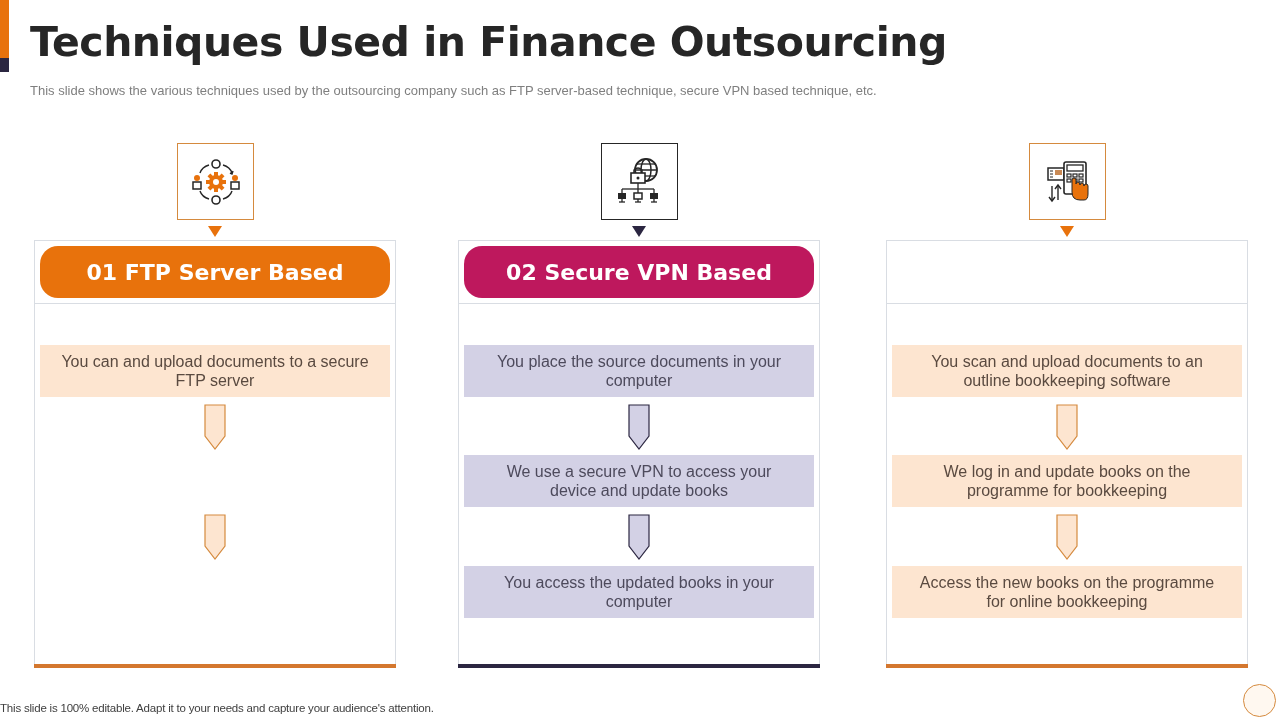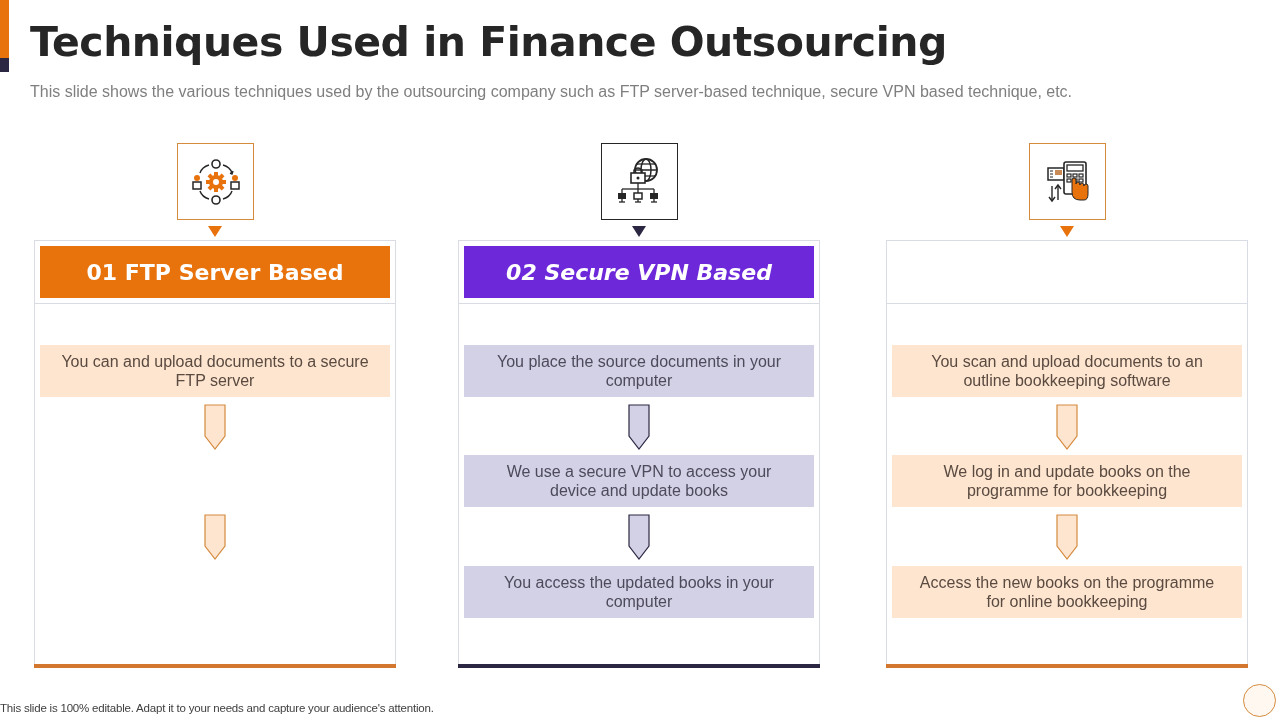--- a/index.html
+++ b/index.html
@@ -3,34 +3,34 @@
 <meta charset="utf-8">
 <style>
   * { box-sizing: border-box; margin: 0; padding: 0; }
   html, body { width: 1280px; height: 720px; background: #ffffff; overflow: hidden; }
   body { position: relative; font-family: "Liberation Sans", sans-serif; color: #404040; }
 
   .accent-bar-orange { position: absolute; left: 0; top: 0; width: 9px; height: 58px; background: #e8720c; }
   .accent-bar-navy { position: absolute; left: 0; top: 58px; width: 9px; height: 14px; background: #2b2641; }
 
   .title { position: absolute; left: 30px; top: 18px; font-family: "DejaVu Sans", sans-serif; font-weight: 700; font-size: 41px; color: #262626; letter-spacing: -0.5px; white-space: nowrap; }
-  .subtitle { position: absolute; left: 30px; top: 83px; font-size: 16px; color: #7f7f7f; white-space: nowrap; }
+  .subtitle { position: absolute; left: 30px; top: 83px; font-size: 13px; color: #7f7f7f; white-space: nowrap; }
 
   .col { position: absolute; top: 143px; width: 362px; height: 525px; }
   .icon-box { position: absolute; top: 0; left: 50%; margin-left: -38px; width: 77px; height: 77px; border: 1px solid #d58a3e; background: #fff; display: flex; align-items: center; justify-content: center; }
   .col.navy .icon-box { border-color: #262626; }
   .pointer { position: absolute; top: 83px; left: 50%; margin-left: -7px; width: 0; height: 0; border-left: 7px solid transparent; border-right: 7px solid transparent; border-top: 11px solid #e8720c; }
   .col.navy .pointer { border-top-color: #2b2641; }
 
   .card { position: absolute; top: 97px; left: 0; width: 362px; height: 428px; border: 1px solid #d9dde3; background: #fff; }
   .card-bottom { position: absolute; left: -1px; right: -1px; bottom: -1px; height: 4px; background: #d4772e; }
   .col.navy .card-bottom { background: #2b2641; }
 
-  .card-header { position: absolute; top: 5px; left: 5px; right: 5px; height: 52px; background: #e8720c; color: #fff; font-family: "DejaVu Sans", sans-serif; font-weight: bold; font-size: 22px; display: flex; align-items: center; justify-content: center; white-space: nowrap; }
-  .col.navy .card-header { background: #6d28d9; font-style: italic; }
+  .card-header { position: absolute; top: 5px; left: 5px; right: 5px; height: 52px; background: #e8720c; color: #fff; font-family: "DejaVu Sans", sans-serif; font-weight: bold; font-size: 22px; display: flex; align-items: center; justify-content: center; white-space: nowrap; border-radius: 18px; }
+  .col.navy .card-header { background: #be185d; }
   .header-divider { position: absolute; top: 62px; left: 0; right: 0; height: 1px; background: #d9dde3; }
 
   .step { position: absolute; left: 5px; right: 5px; height: 52px; background: #fde5d0; color: #5a4a40; font-size: 16px; line-height: 19px; text-align: center; display: flex; align-items: center; justify-content: center; padding: 2px 20px; }
   .col.navy .step { background: #d3d1e5; color: #4d4a5c; }
   .step.s1 { top: 104px; }
   .step.s2 { top: 214px; }
   .step.s3 { top: 325px; }
 
   .down-arrow { position: absolute; left: 50%; margin-left: -11px; width: 22px; height: 46px; }
   .down-arrow.a1 { top: 163px; }

